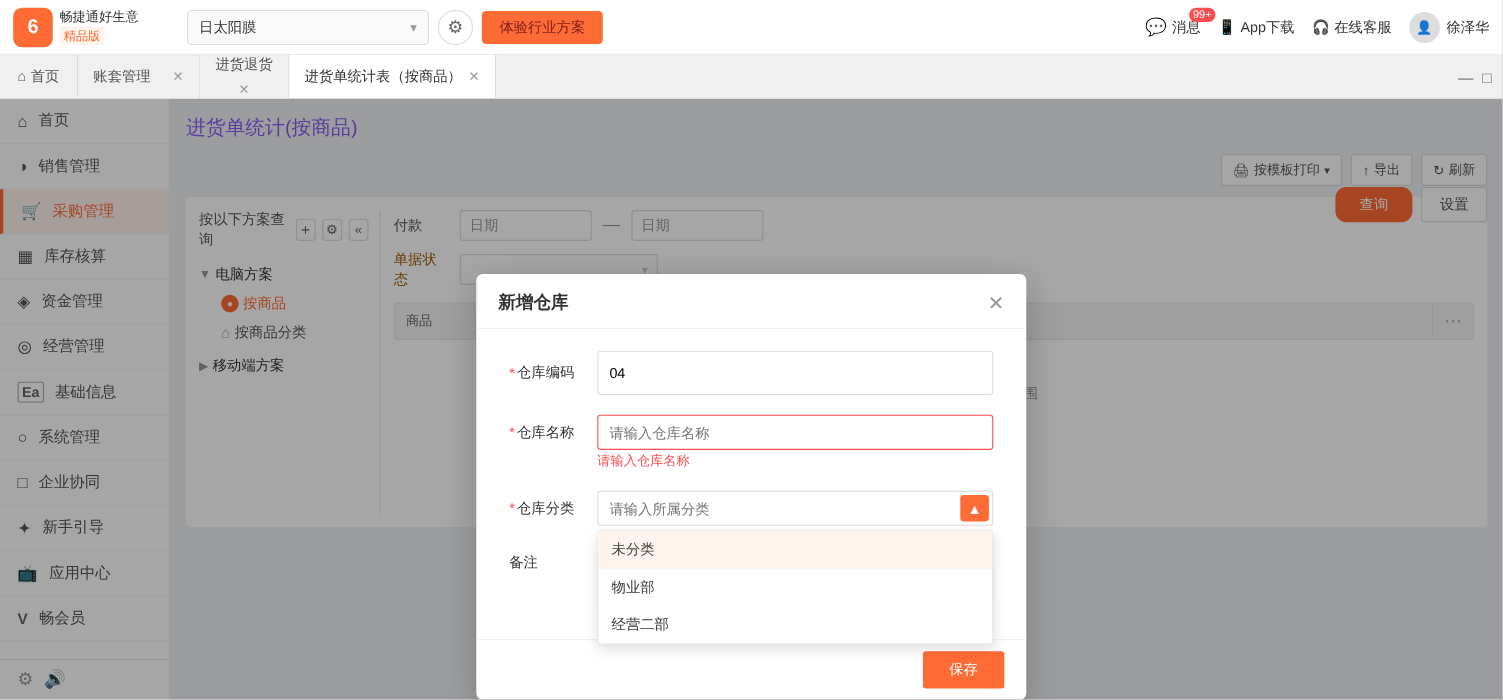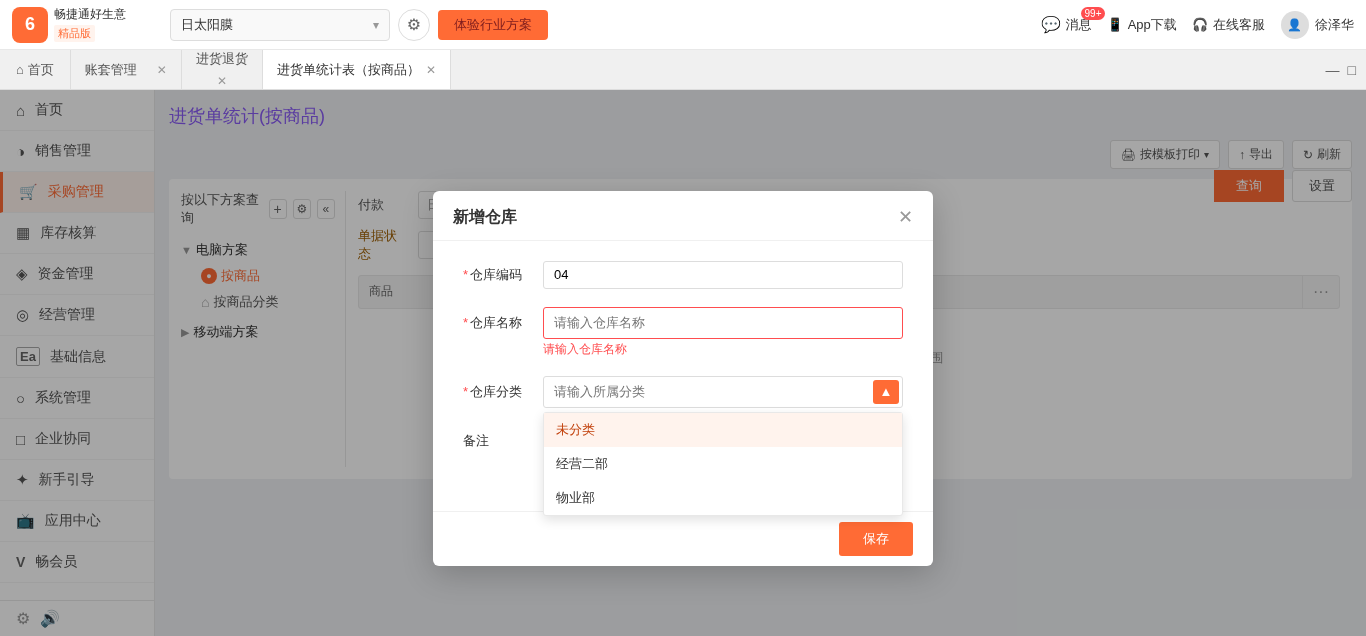--- a/index.html
+++ b/index.html
@@ -217,44 +217,44 @@
         </div>
 
         <div style="text-align:center; margin-top:40px;">
           <div style="display:flex; align-items:center; justify-content:center; gap:8px; color:#999; font-size:13px;">
             <div style="width:18px; height:18px; border-radius:50%; border:1px solid #ccc; display:flex; align-items:center; justify-content:center; font-size:10px; color:#999;">●</div>
             <span>用[过滤]条件来缩小分析范围</span>
           </div>
         </div>
 
         <div style="display:flex; justify-content:flex-end; gap:8px; position:absolute; top:80px; right:14px;">
-          <button style="background:#ff6b35; color:white; border:none; padding:6px 22px; border-radius:0; font-size:13px; cursor:pointer;">查询</button>
+          <button style="background:#ff6b35; color:white; border:none; padding:6px 22px; border-radius:10px; font-size:13px; cursor:pointer;">查询</button>
           <button style="background:#fff; color:#555; border:1px solid #ddd; padding:6px 16px; border-radius:3px; font-size:13px; cursor:pointer;">设置</button>
         </div>
       </div>
     </div>
   </div>
 
-  <div style="position:absolute; top:0; left:0; right:0; bottom:0; background:rgba(0,0,0,0.35); z-index:100; display:flex; align-items:center; justify-content:center; padding-top:30px;">
+  <div style="position:absolute; top:0; left:0; right:0; bottom:0; background:rgba(0,0,0,0.35); z-index:100; display:flex; align-items:flex-end; justify-content:center; padding-top:30px;">
 
     <div style="background:#fff; border-radius:6px; width:500px; box-shadow:0 8px 32px rgba(0,0,0,0.2); position:relative; z-index:200;">
 
       <div style="padding:16px 20px 12px; border-bottom:1px solid #f0f0f0; display:flex; align-items:center; justify-content:space-between;">
         <span style="font-size:16px; font-weight:600; color:#333;">新增仓库</span>
         <span style="font-size:18px; color:#999; cursor:pointer; line-height:1;">✕</span>
       </div>
 
       <div style="padding:20px 30px;">
 
         <div style="display:flex; align-items:center; margin-bottom:18px;">
           <label style="width:80px; font-size:13px; color:#333; flex-shrink:0; display:flex; align-items:center; gap:2px;">
             <span style="color:#ff4d4f;">*</span>
             <span>仓库编码</span>
           </label>
-          <input style="flex: 1 1 0%; height: 28px; border: 1px solid rgb(221, 221, 221); border-radius: 3px; padding: 0px 10px; font-size: 13px; outline: none;" value="04">
+          <input style="flex: 1 1 0%; height: 40px; border: 1px solid rgb(221, 221, 221); border-radius: 3px; padding: 0px 10px; font-size: 13px; outline: none;" value="04">
         </div>
 
         <div style="display:flex; align-items:flex-start; margin-bottom:18px;">
           <label style="width:80px; font-size:13px; color:#333; flex-shrink:0; line-height:32px; display:flex; align-items:center; gap:2px;">
             <span style="color:#ff4d4f;">*</span>
             <span>仓库名称</span>
           </label>
           <div style="flex:1; display:flex; flex-direction:column;">
             <input style="width: 100%; height: 32px; border: 1px solid rgb(255, 77, 79); border-radius: 3px; padding: 0px 10px; font-size: 13px; outline: none;" placeholder="请输入仓库名称">
             <span style="color:#ff4d4f; font-size:12px; margin-top:2px;">请输入仓库名称</span>
@@ -265,23 +265,23 @@
           <label style="width:80px; font-size:13px; color:#333; flex-shrink:0; line-height:32px; display:flex; align-items:center; gap:2px;">
             <span style="color:#ff4d4f;">*</span>
             <span>仓库分类</span>
           </label>
           <div style="flex:1; position:relative;">
             <input style="width: 100%; height: 32px; border: 1px solid rgb(221, 221, 221); border-radius: 3px; padding: 0px 36px 0px 10px; font-size: 13px; outline: none;" placeholder="请输入所属分类">
             <div style="position:absolute; right:4px; top:50%; transform:translateY(-50%); width:26px; height:24px; background:#ff6b35; border-radius:3px; display:flex; align-items:center; justify-content:center; color:white; font-size:13px; cursor:pointer;">▲</div>
 
             
             <div style="position:absolute; top:36px; left:0; right:0; background:#fff; border:1px solid #e8e8e8; border-radius:3px; box-shadow:0 4px 12px rgba(0,0,0,0.12); z-index:300;">
-              <div style="padding:8px 12px; font-size:13px; color:#c2410c; cursor:pointer; background:#fff3ed;">未分类</div>
+              <div style="padding:8px 12px; font-size:13px; color:#404040; cursor:pointer; background:#fff3ed;">未分类</div>
+              <div style="padding:8px 12px; font-size:13px; color:#333; cursor:pointer;">物业部</div>
               <div style="padding:8px 12px; font-size:13px; color:#333; cursor:pointer;">经营二部</div>
-              <div style="padding:8px 12px; font-size:13px; color:#333; cursor:pointer;">物业部</div>
             </div>
           </div>
         </div>
 
         <div style="display:flex; align-items:flex-start; margin-bottom:10px;">
           <label style="width:80px; font-size:13px; color:#333; flex-shrink:0; padding-top:6px;">备注</label>
           <textarea style="flex: 1 1 0%; height: 55px; border: 1px solid rgb(221, 221, 221); border-radius: 3px; padding: 6px 10px; font-size: 13px; resize: none; outline: none;"></textarea>
         </div>
       </div>
 

